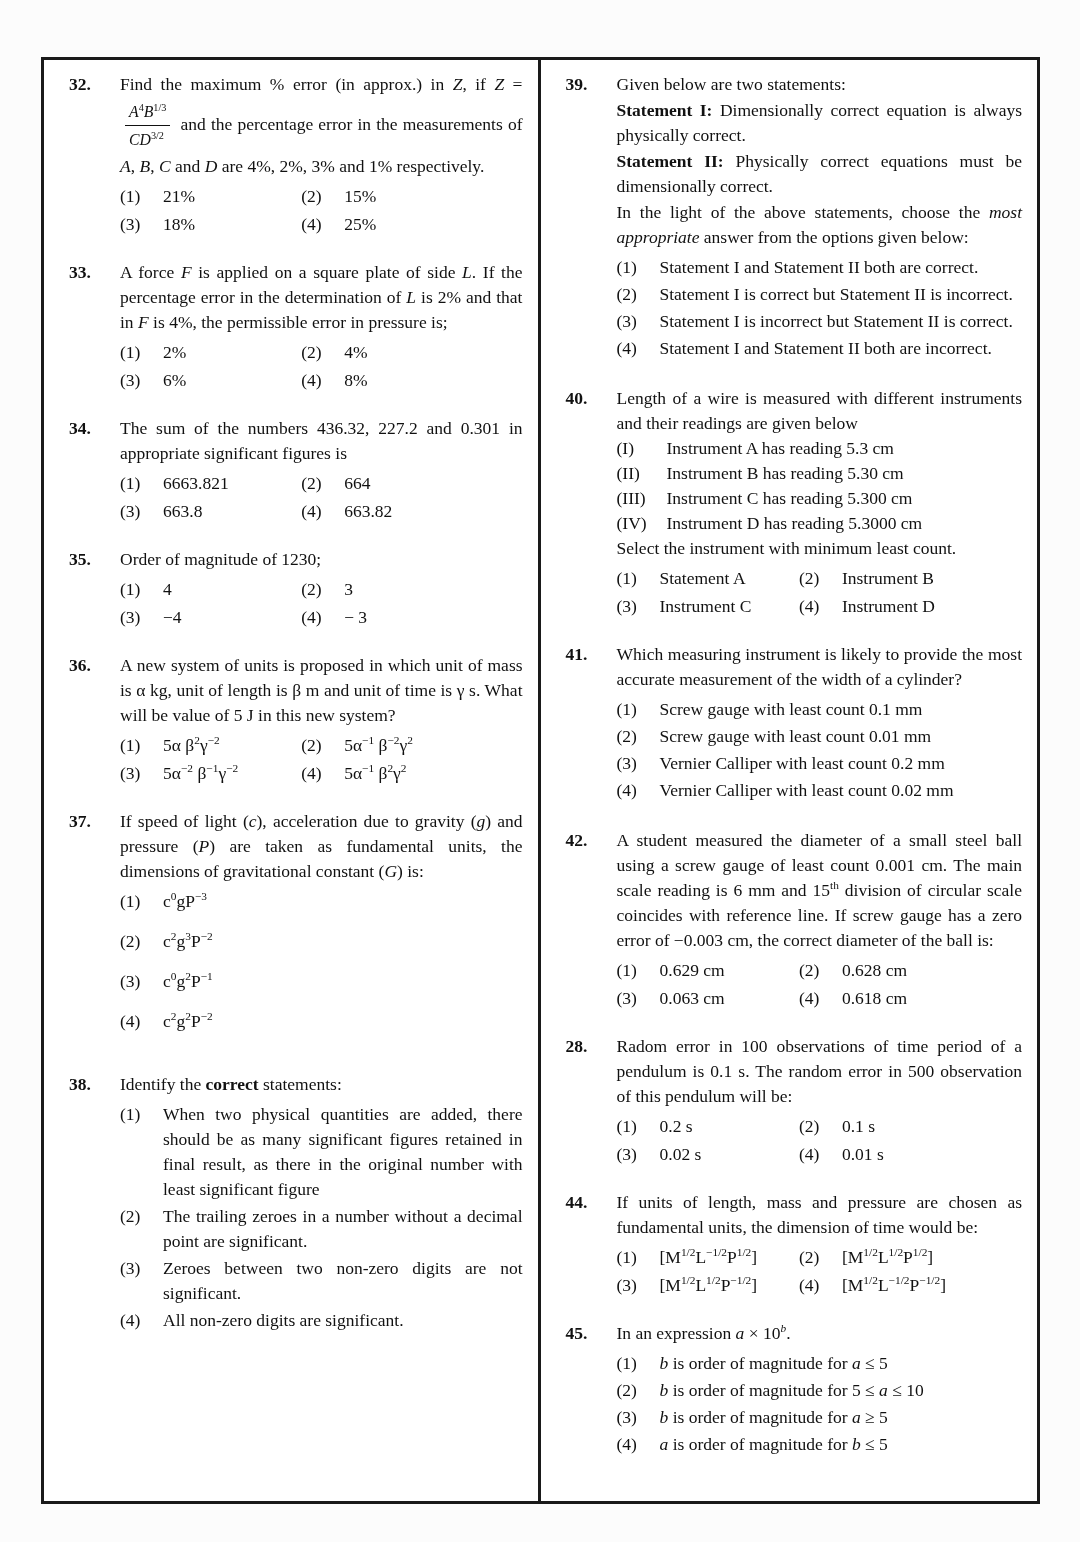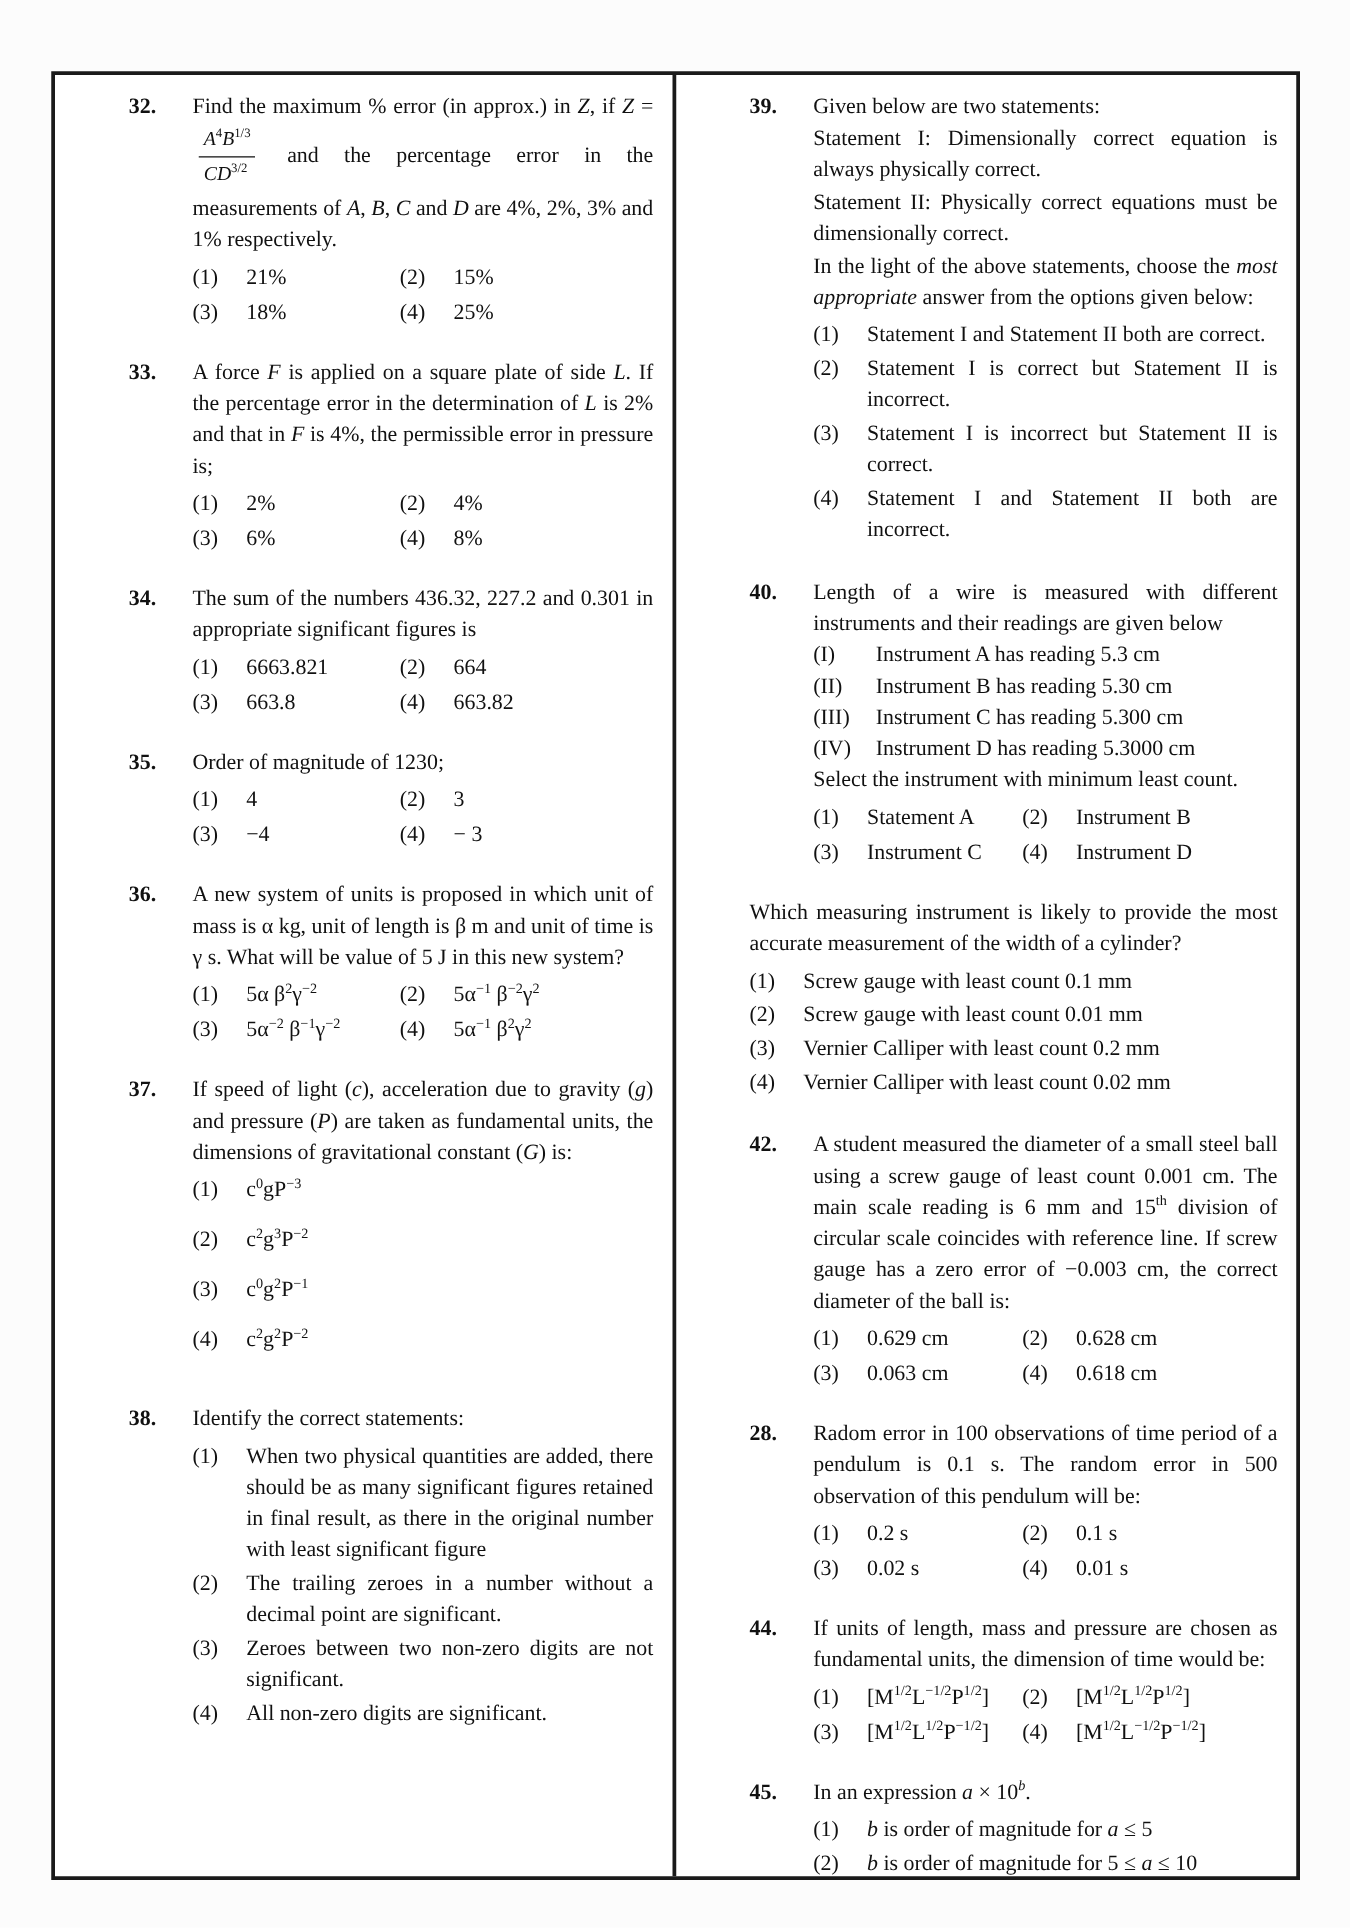--- a/index.html
+++ b/index.html
@@ -11,21 +11,21 @@
     color: #111;
     position: relative;
   }
   .sheet {
     position: absolute; left: 41px; top: 57px;
     width: 999px; height: 1447px;
     border: 3px solid #1a1a1a;
     background: #fff;
     display: flex;
   }
-  .column { width: 50%; padding: 12px 15px 10px 25px; overflow: hidden; margin-left: 34px; }
+  .column { width: 50%; padding: 12px 15px 10px 25px; overflow: hidden; }
   .column.left { border-right: 3px solid #1a1a1a; }
 
   .question { display: flex; margin-bottom: 23px; }
   .qnum {
     flex: 0 0 51px; width: 51px;
     font-weight: bold; font-size: 17.5px; line-height: 25px;
   }
   .qbody { flex: 1; min-width: 0; }
   .qtext { font-size: 17.5px; line-height: 25px; text-align: justify; }
   .qtext + .qtext { margin-top: 1px; }
@@ -38,21 +38,21 @@
   .opt-grid { display: grid; grid-template-columns: 45% 55%; row-gap: 3px; }
   .option { display: flex; font-size: 17.5px; line-height: 25px; }
   .olabel { flex: 0 0 43px; }
   .otext  { flex: 1; min-width: 0; }
   .opt-list .option { margin-bottom: 2px; }
   .opt-list .otext { text-align: justify; }
   .opt-list.roomy .option { margin-bottom: 15px; }
 
   sup { font-size: 0.65em; line-height: 0; }
   i { font-style: italic; }
-  b { font-weight: normal; }
+  b { font-weight: bold; }
 
   .frac {
     display: inline-block; vertical-align: middle;
     font-size: 0.9em; margin: 2px 5px;
   }
   .ftop { display: block; border-bottom: 1.4px solid #111; padding: 0 4px 1px; }
   .fbot { display: block; padding: 1px 4px 0; }
 </style>
 </head>
 <body>
@@ -291,20 +291,21 @@
               <span class="otext">Instrument C</span>
             </div>
             <div class="option">
               <span class="olabel">(4)</span>
               <span class="otext">Instrument D</span>
             </div>
           </div>
         </div>
       </div>
       <div class="question">
+        <div class="qnum">41.</div>
         <div class="qbody">
           <div class="qtext">Which measuring instrument is likely to provide the most accurate measurement of the width of a cylinder?</div>
           <div class="options opt-list">
             <div class="option">
               <span class="olabel">(1)</span>
               <span class="otext">Screw gauge with least count 0.1 mm</span>
             </div>
             <div class="option">
               <span class="olabel">(2)</span>
               <span class="otext">Screw gauge with least count 0.01 mm</span>

